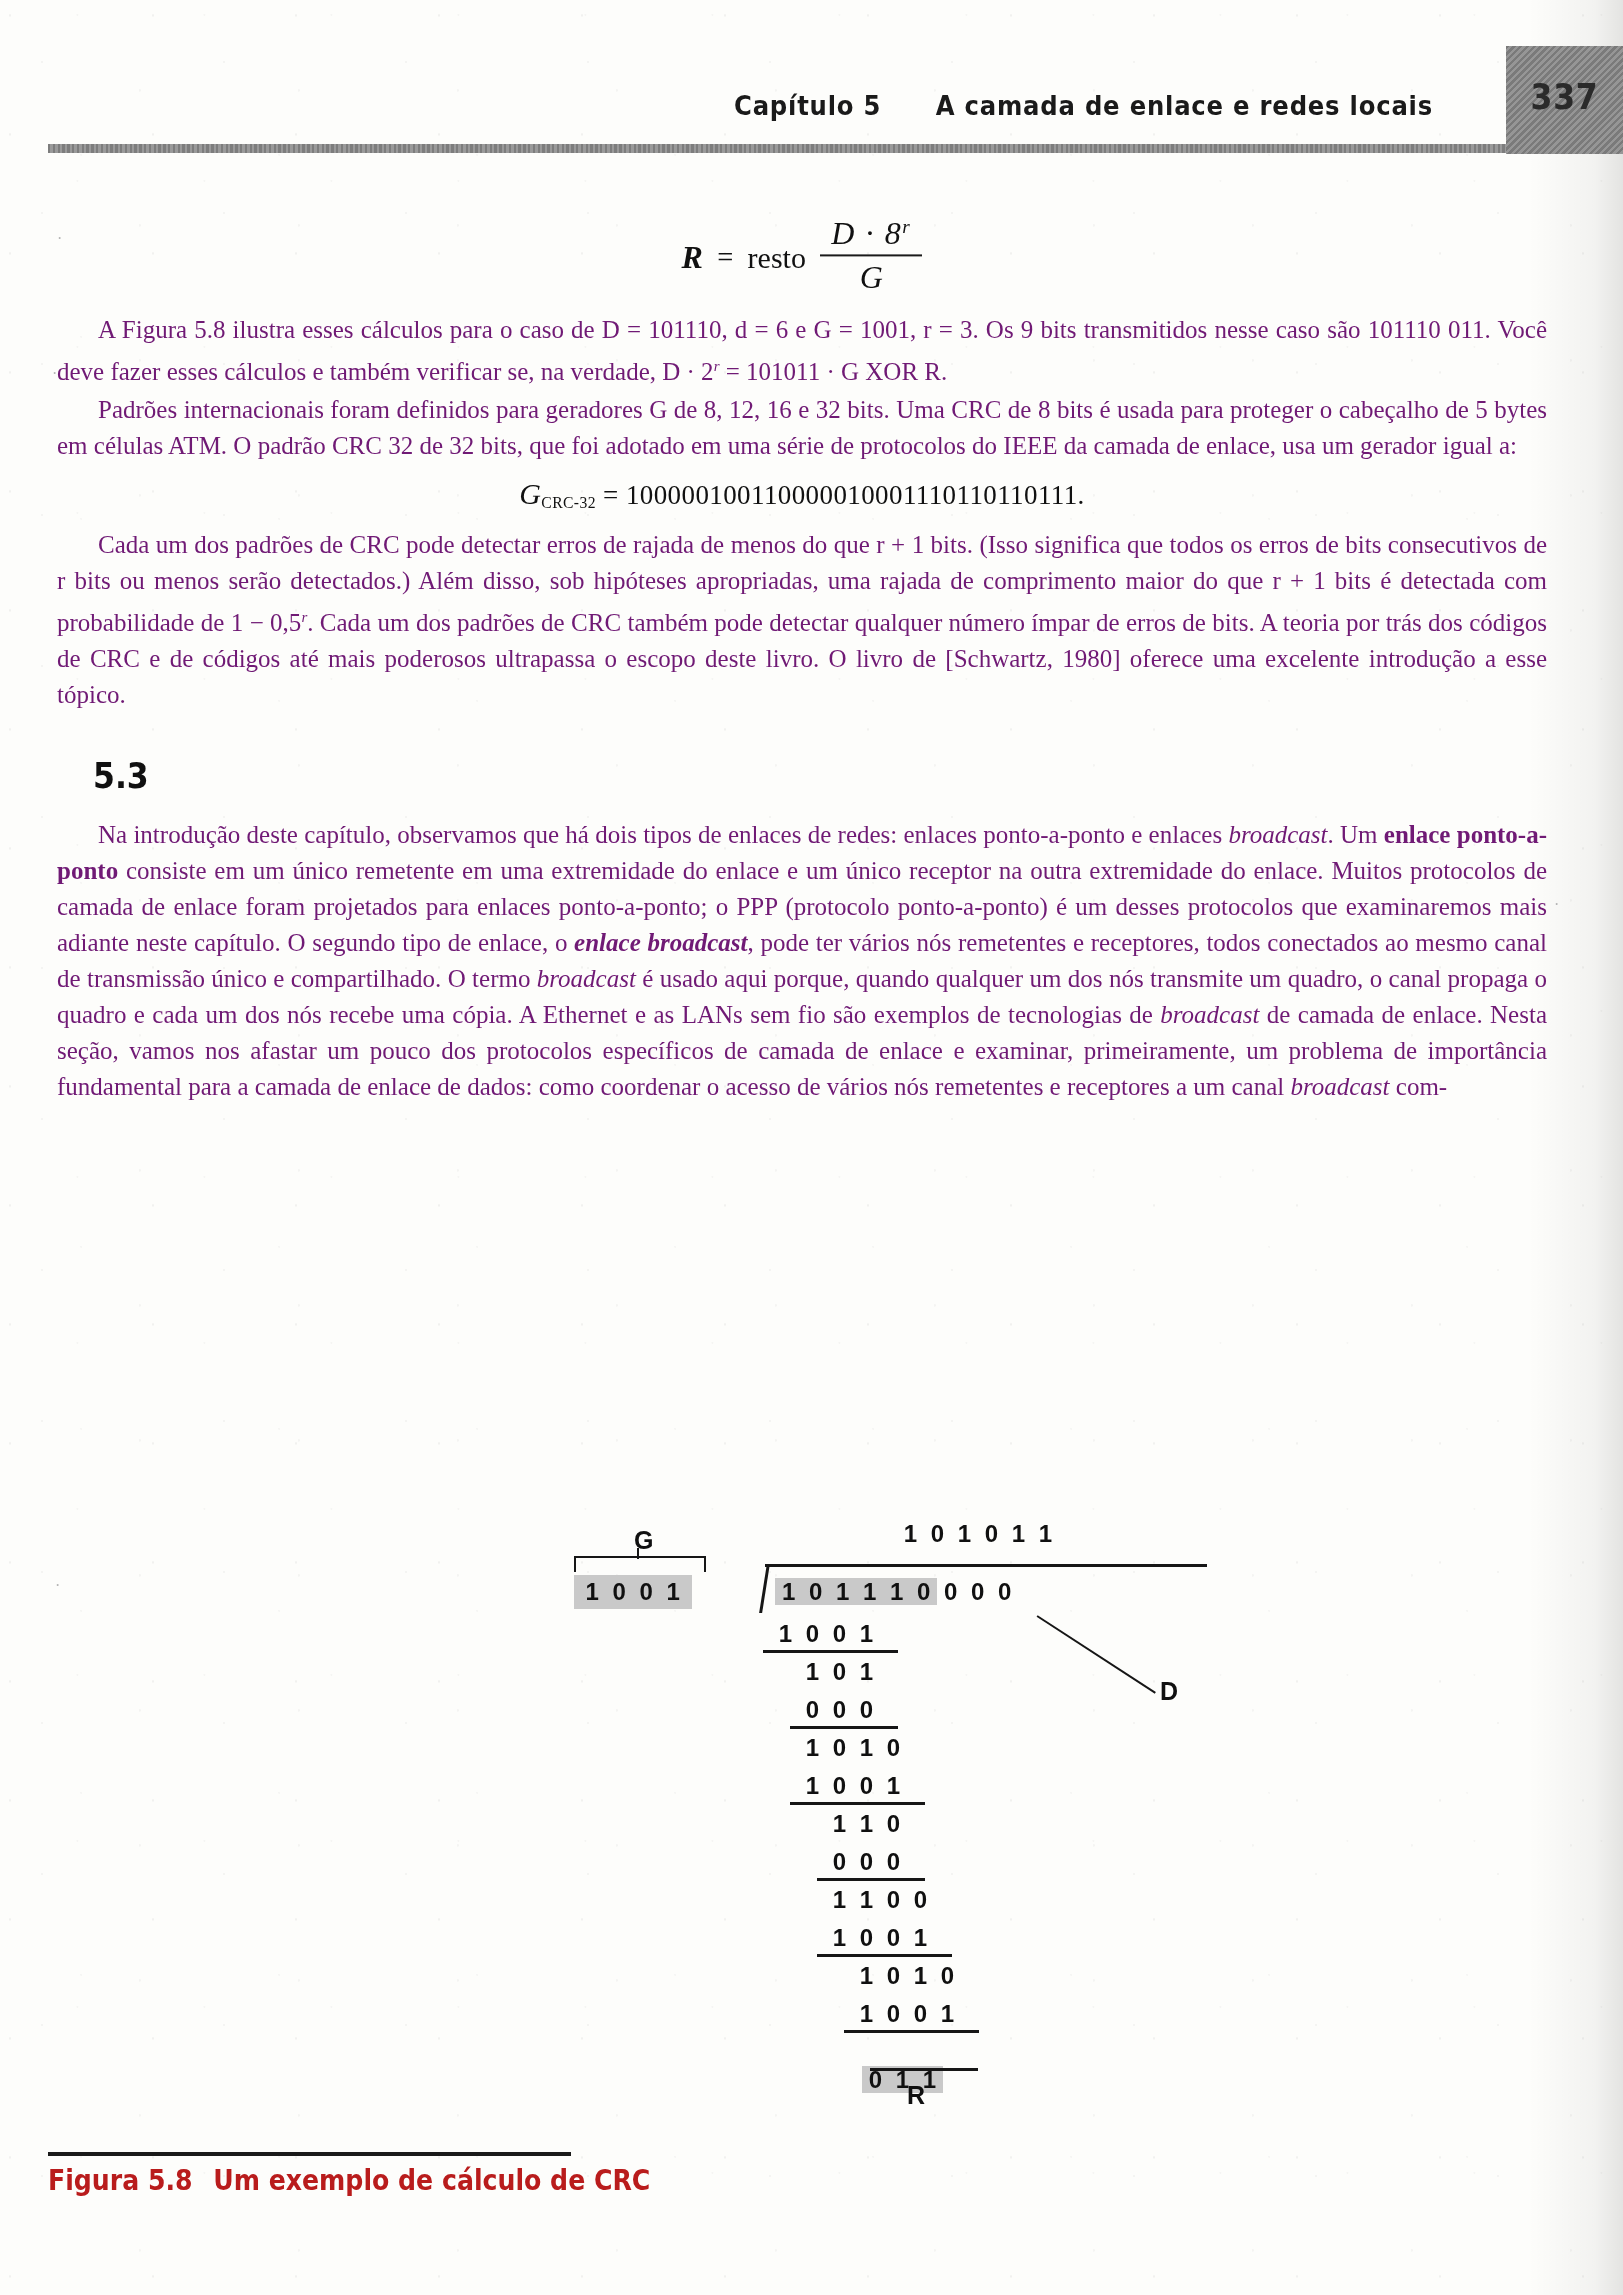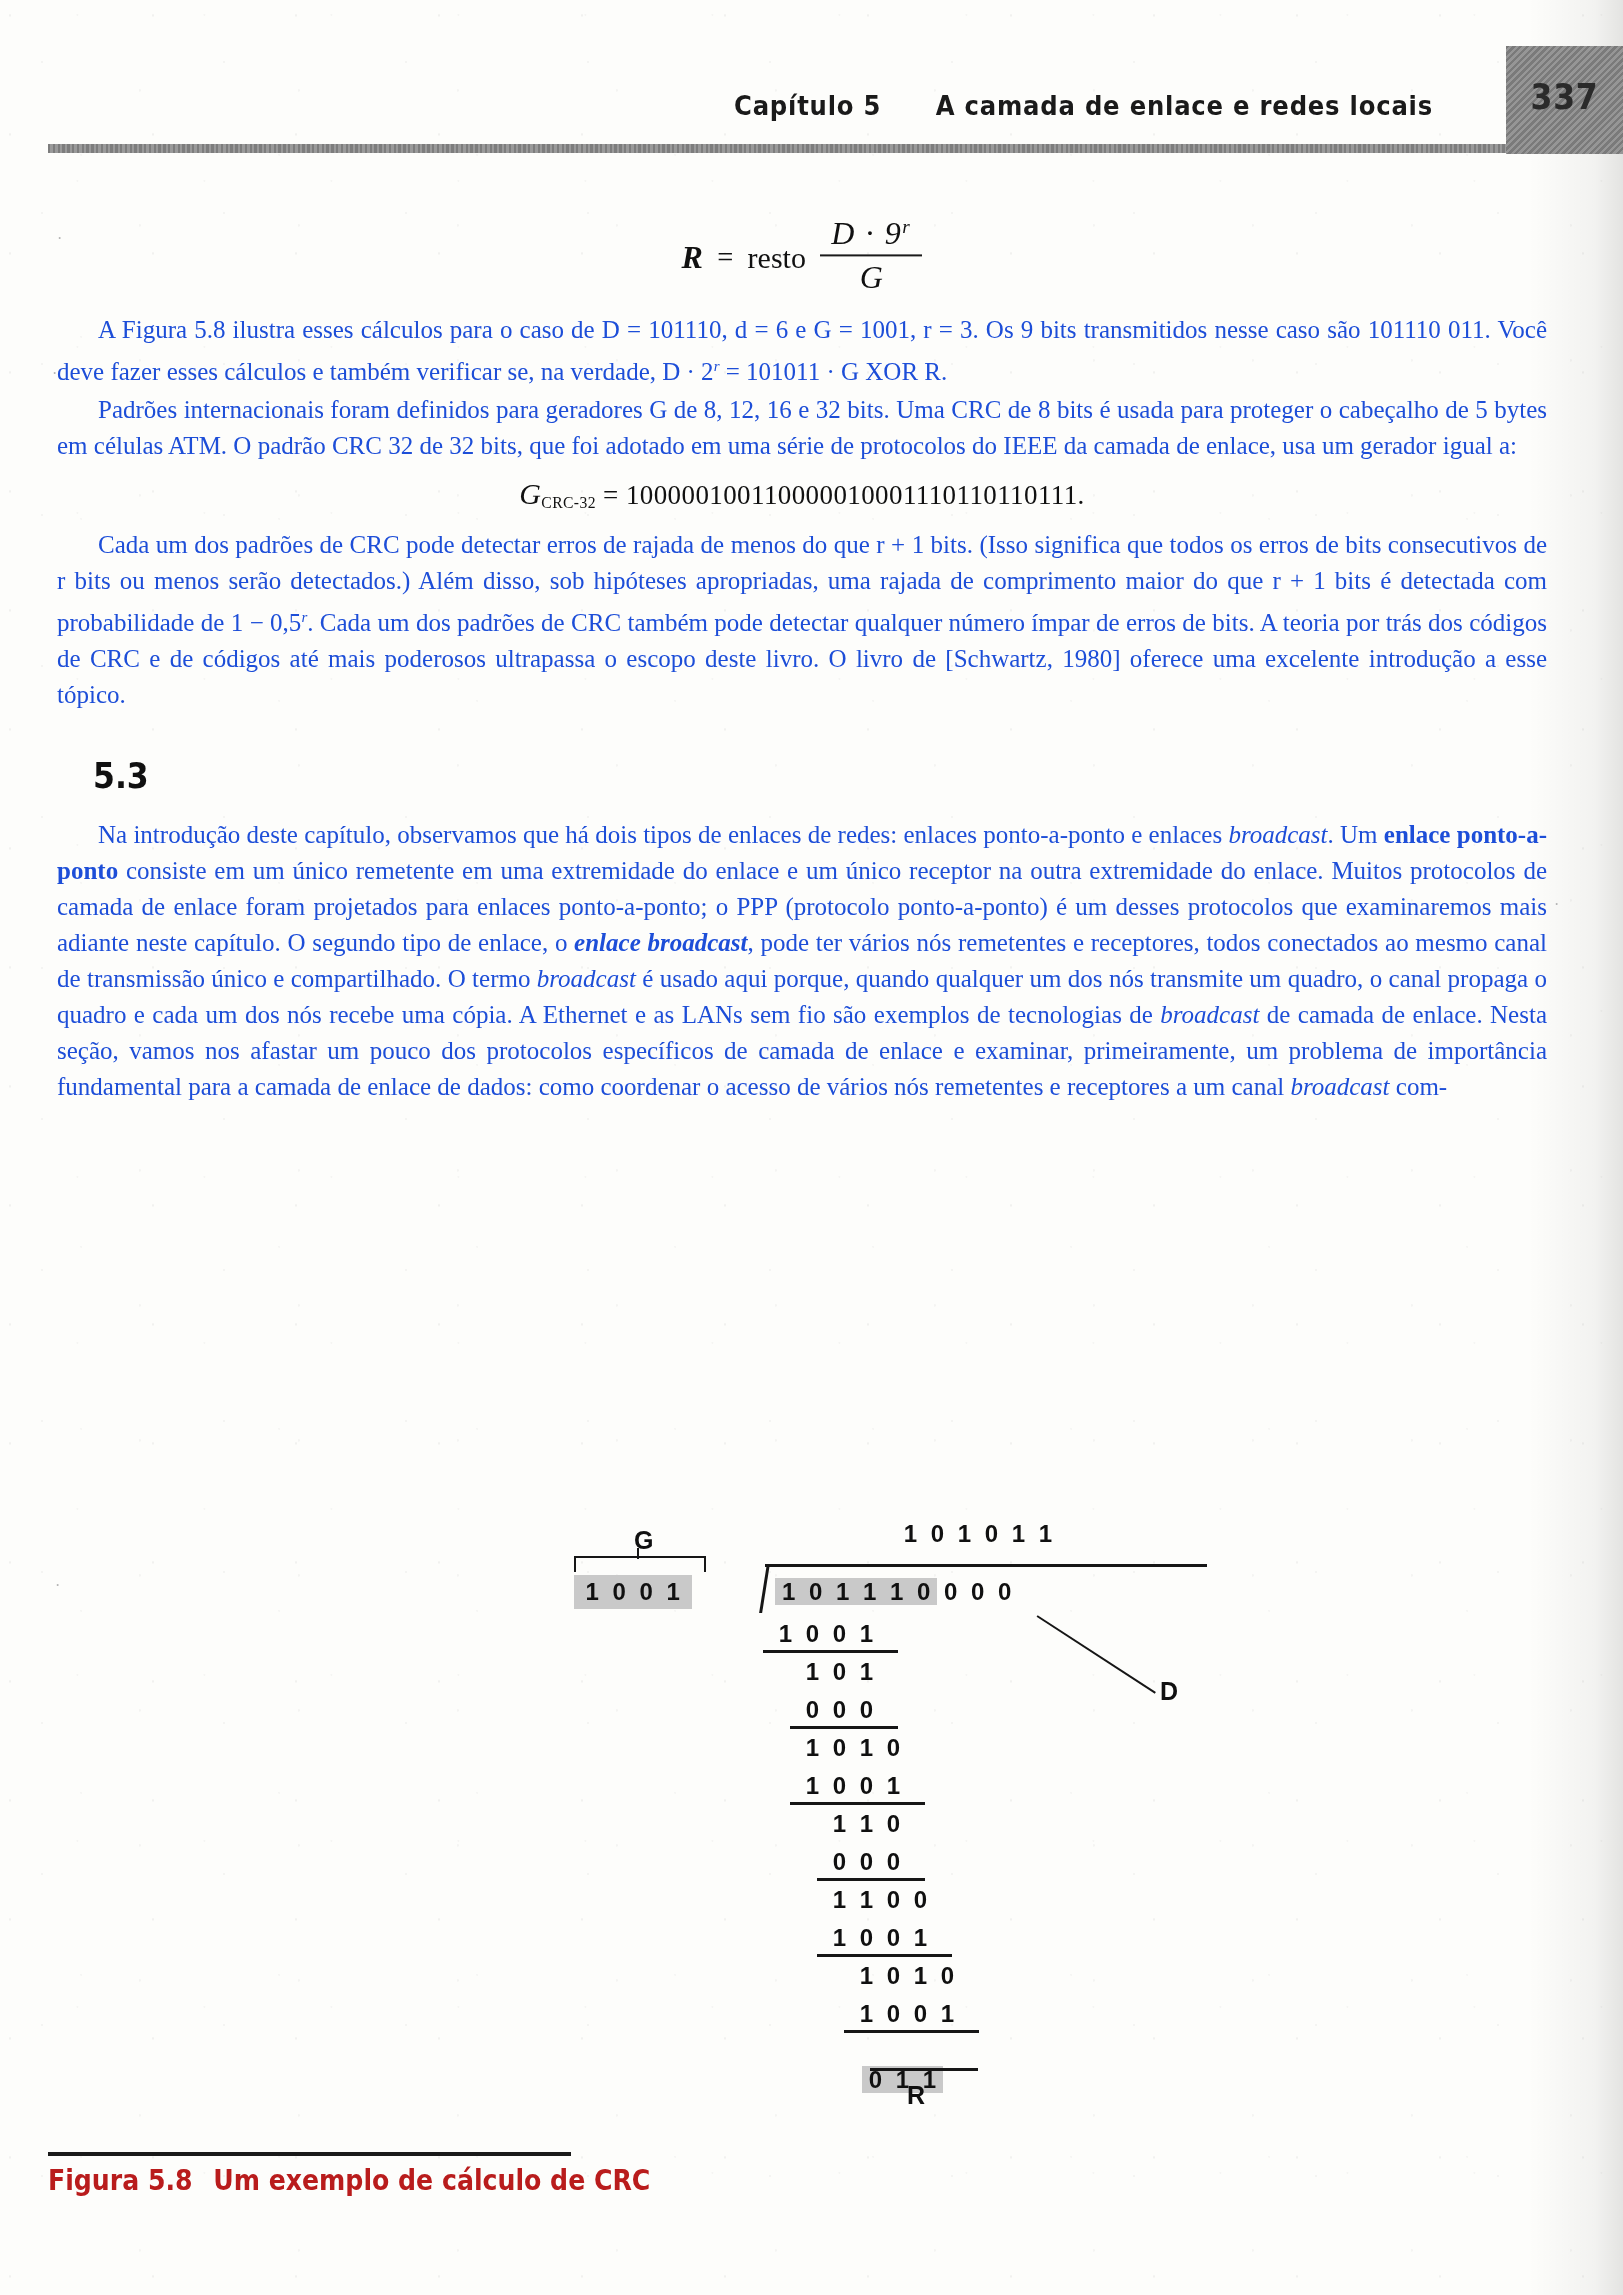--- a/index.html
+++ b/index.html
@@ -141,21 +141,21 @@
   }
   sup.exp { font-size: .6em; font-style: italic; vertical-align: super; }
   sub.sb  { font-size: .58em; vertical-align: -0.28em; letter-spacing: 0.4px; }
 
   p.para {
     margin: 0 0 1.6px 0;
     font-size: 25px;
     line-height: 36px;
     text-align: justify;
     text-indent: 41px;
-    color: #1d4ed8;
+    color: #701a75;
   }
   .it { font-style: italic; }
   .bd { font-weight: bold; }
 
   .formula-center {
     text-align: center;
     font-size: 27px;
     margin: 12.7px 0 14.3px 0;
     letter-spacing: 0.4px;
   }
@@ -339,21 +339,21 @@
   </div>
 
   <div class="content">
 
     <div class="formula-block">
       <span class="frac-eq">
         <span class="lhs">R</span>
         <span class="eqs">=</span>
         <span class="resto">resto</span>
         <span class="frac">
-          <span class="num"><span>D · 9</span><sup class="exp">r</sup></span>
+          <span class="num"><span>D · 8</span><sup class="exp">r</sup></span>
           <span class="bar"></span>
           <span class="den">G</span>
         </span>
       </span>
     </div>
 
     <p class="para"><span>A Figura 5.8 ilustra esses cálculos para o caso de D = 101110, d = 6 e G = 1001, r = 3. Os 9 bits transmitidos nesse caso são 101110 011. Você deve fazer esses cálculos e também verificar se, na verdade, D · 2</span><sup class="exp">r</sup><span> = 101011 · G XOR R.</span></p>
 
     <p class="para">Padrões internacionais foram definidos para geradores G de 8, 12, 16 e 32 bits. Uma CRC de 8 bits é usada para proteger o cabeçalho de 5 bytes em células ATM. O padrão CRC 32 de 32 bits, que foi adotado em uma série de protocolos do IEEE da camada de enlace, usa um gerador igual a:</p>
 

